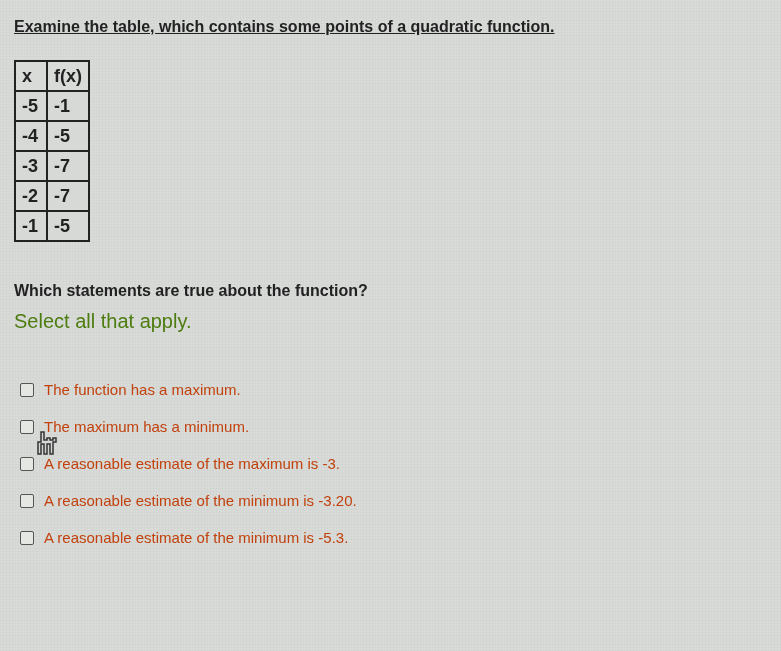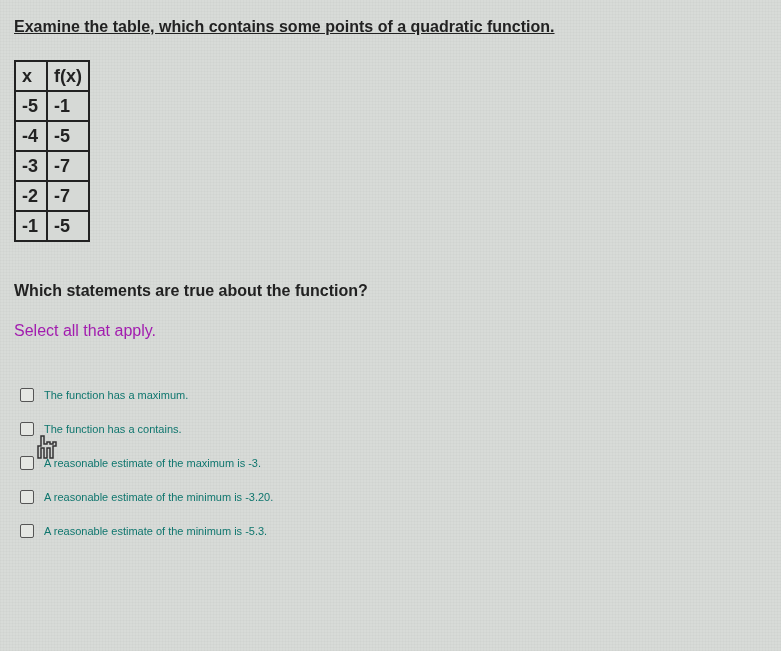--- a/index.html
+++ b/index.html
@@ -42,25 +42,25 @@
       min-width: 32px;
       height: 30px;
     }
     table.data-table th {
       background: #d8dbd8;
     }
     .subheading {
       font-size: 16px;
       font-weight: bold;
       color: #222;
-      margin-bottom: 22px;
+      margin-bottom: 10px;
     }
     .instruction {
-      font-size: 16px;
-      color: #a21caf;
+      font-size: 20px;
+      color: #4d7c0f;
       margin-bottom: 48px;
     }
     .options {
       padding-left: 6px;
     }
     .option-row {
       display: flex;
       align-items: center;
       margin-bottom: 20px;
       position: relative;
@@ -68,22 +68,22 @@
     .checkbox {
       width: 14px;
       height: 14px;
       border: 1.5px solid #555;
       border-radius: 2px;
       background: #e5e7e3;
       margin-right: 10px;
       flex-shrink: 0;
     }
     .option-text {
-      font-size: 11px;
-      color: #0f766e;
+      font-size: 15px;
+      color: #c2410c;
     }
     .cursor {
       position: absolute;
       left: 12px;
       top: 10px;
       pointer-events: none;
     }
     .cursor svg {
       width: 28px;
       height: 30px;
@@ -129,21 +129,21 @@
 
 <div class="instruction">Select all that apply.</div>
 
 <div class="options">
   <div class="option-row">
     <div class="checkbox"></div>
     <div class="option-text">The function has a maximum.</div>
   </div>
   <div class="option-row" style="position:relative;">
     <div class="checkbox"></div>
-    <div class="option-text">The function has a contains.</div>
+    <div class="option-text">The maximum has a minimum.</div>
     <div class="cursor">
       <svg viewBox="0 0 28 30">
         <path d="M 6 14 L 6 26 L 9 26 L 9 16 L 12 16 L 12 26 L 15 26 L 15 16 L 18 16 L 18 26 L 21 26 L 21 14 L 24 14 L 24 10 L 21 10 L 21 12 L 18 12 L 18 10 L 15 10 L 15 12 L 12 12 L 12 4 L 9 4 L 9 14 Z" fill="none" stroke="#333" stroke-width="1.5"></path>
       </svg>
     </div>
   </div>
   <div class="option-row">
     <div class="checkbox"></div>
     <div class="option-text">A reasonable estimate of the maximum is -3.</div>
   </div>

